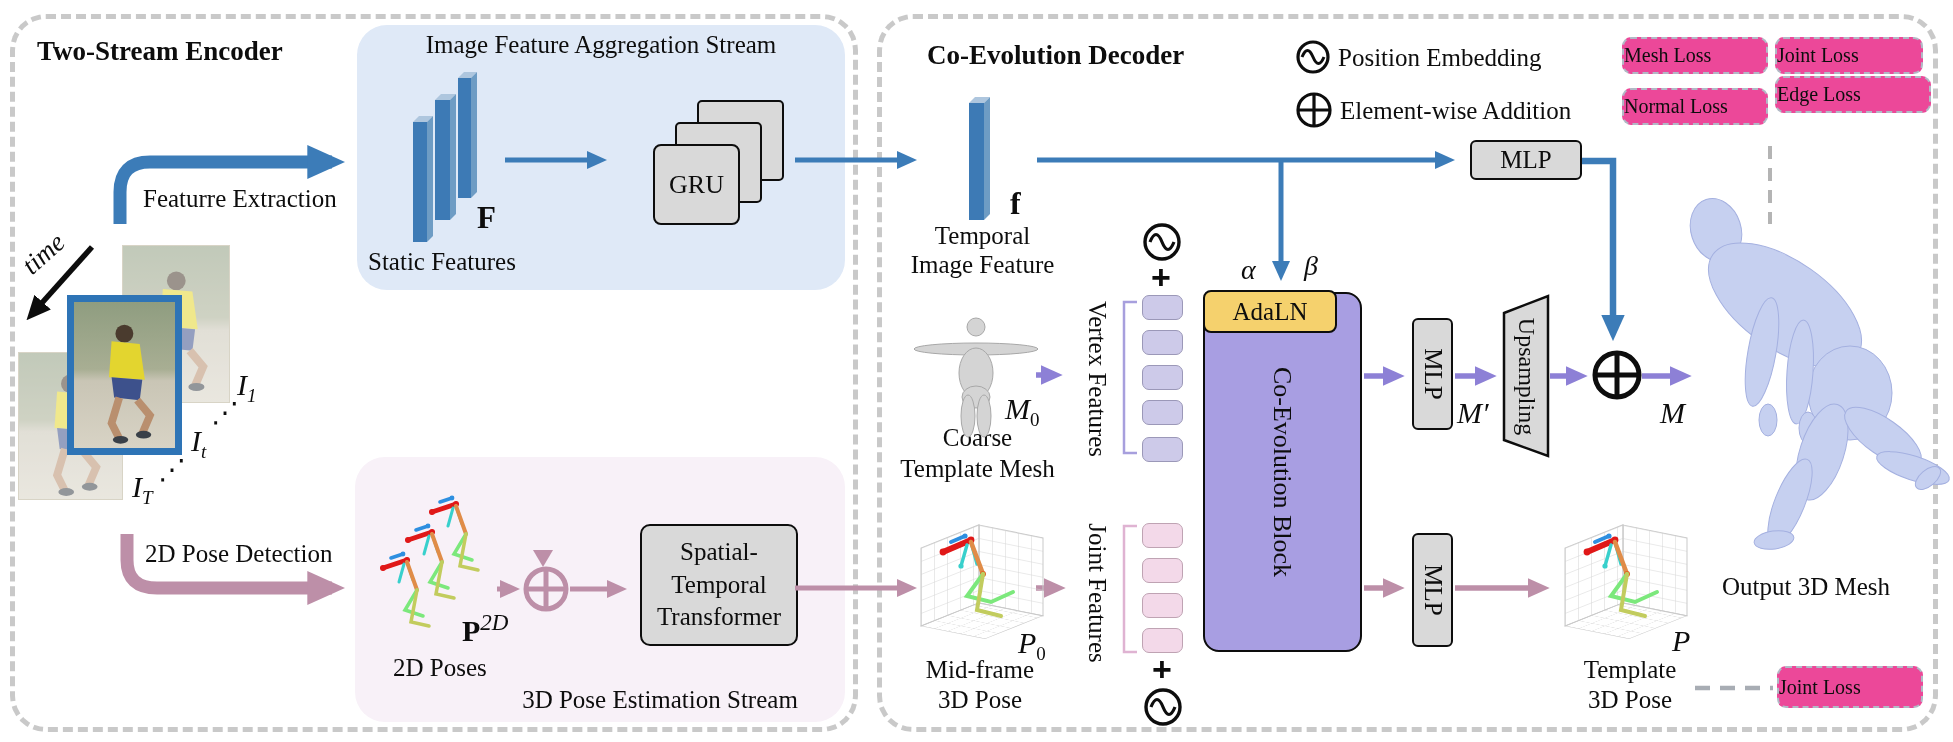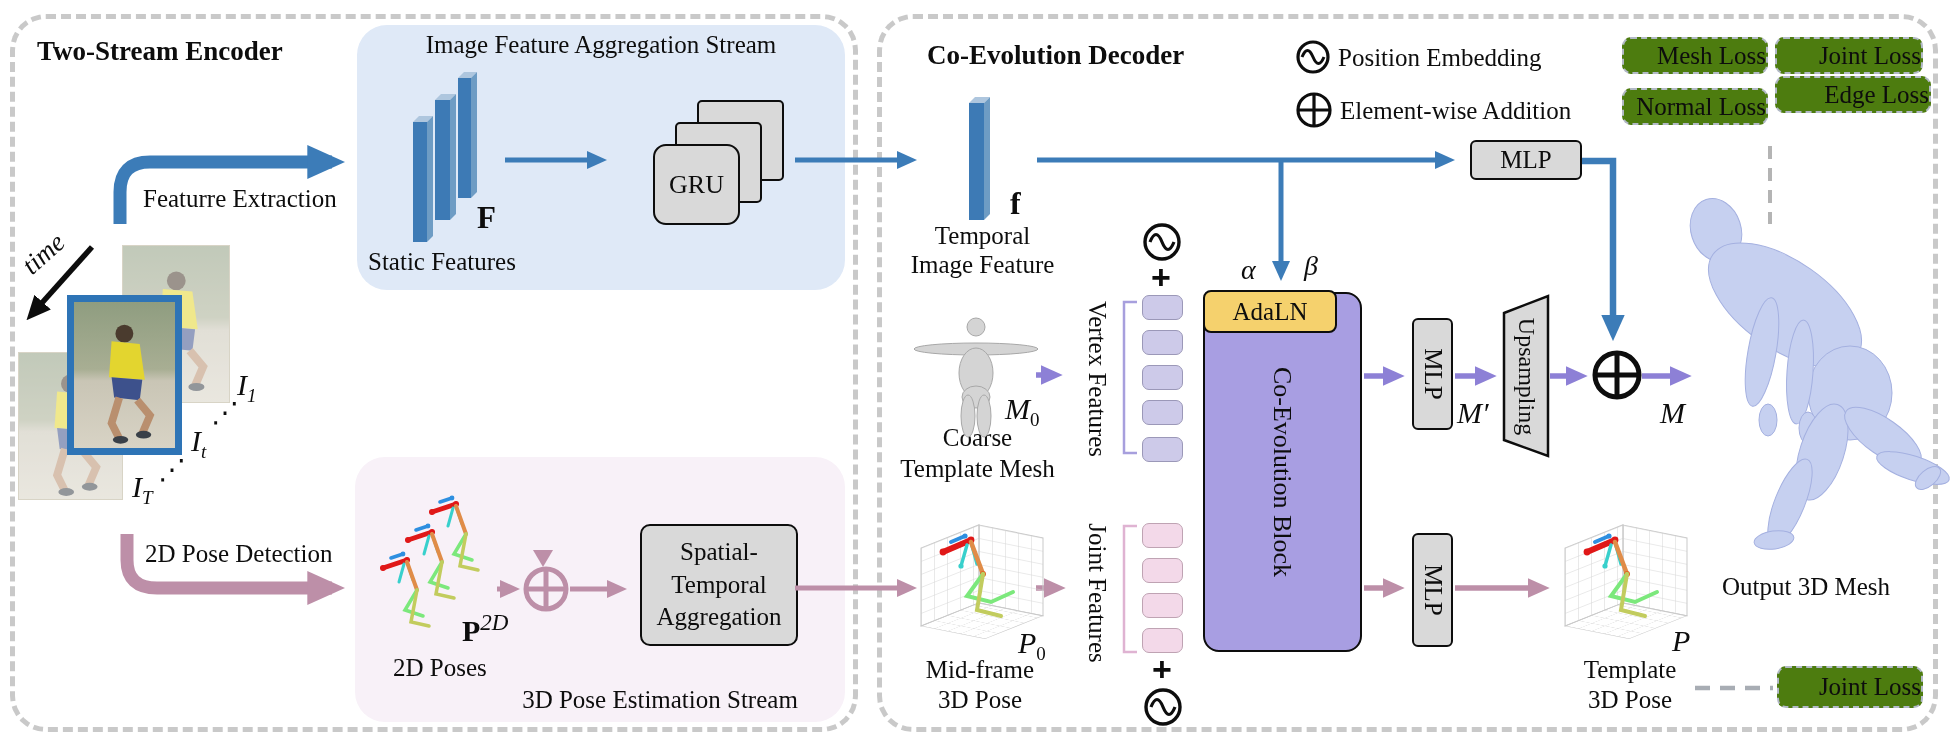--- a/index.html
+++ b/index.html
@@ -11,22 +11,22 @@
   .ctr{text-align:center}
   .bold{font-weight:700}
   .it{font-style:italic}
   .math{position:absolute;font-family:"Liberation Serif",serif;font-style:italic;font-size:30px;white-space:nowrap}
   .sb{font-size:19px;font-style:italic;vertical-align:-7px}
   .sp{font-size:23px;font-style:italic;vertical-align:11px}
   .dashedbox{position:absolute;border:5px dashed #c9c9c9;border-radius:36px}
   .stream{position:absolute;border-radius:30px}
   .gbox{position:absolute;background:#d9d9d9;border:2.5px solid #0d0d0d;display:flex;align-items:center;
         justify-content:center;font-family:"Liberation Serif",serif;font-size:25px;color:#0d0d0d;text-align:center}
-  .loss{position:absolute;background:#4d7c0f;border:2.5px dashed #b2b9c6;border-radius:9px;display:flex;
-        align-items:center;justify-content:flex-end;font-family:"Liberation Serif",serif;font-size:25px}
+  .loss{position:absolute;background:#ec4899;border:2.5px dashed #b2b9c6;border-radius:9px;display:flex;
+        align-items:center;justify-content:flex-start;font-family:"Liberation Serif",serif;font-size:20px}
   .tok{position:absolute;width:41px;height:25px;border-radius:7px}
   .tok.v{background:#cdcae9;border:1.5px solid #9b98b8}
   .tok.j{background:#f3d9e9;border:1.5px solid #bfa3b3}
   .rot90{transform:rotate(90deg)}
   .photo{position:absolute;border:1px solid #d8d4c6;background:linear-gradient(180deg,#8f9d80 0%,#a8ae93 46%,#c9c5b5 54%,#d8d3c5 100%)}
   .photo.faded::after{content:"";position:absolute;inset:0;background:rgba(255,255,255,.45)}
   .photo svg{position:absolute;left:12%;bottom:2%;width:76%;height:90%}
   .plus{position:absolute;font-family:"Liberation Sans",sans-serif;font-weight:700;font-size:34px;color:#0d0d0d}
   svg{display:block}
 </style>
@@ -264,32 +264,32 @@
   <div class="lbl" style="left:211px;top:396px;font-size:28px">⋰</div>
   <div class="math" style="left:191px;top:424px"><span>I</span><span class="sb">t</span></div>
   <div class="lbl" style="left:158px;top:453px;font-size:28px">⋰</div>
   <div class="math" style="left:132px;top:470px"><span>I</span><span class="sb">T</span></div>
 
   <div class="lbl bold" style="left:477px;top:200px;font-size:31px">F</div>
   <div class="lbl" style="left:368px;top:248px">Static Features</div>
 
   <div class="gbox" style="left:697px;top:100px;width:87px;height:81px;border-radius:5px"></div>
   <div class="gbox" style="left:675px;top:122px;width:87px;height:81px;border-radius:5px"></div>
-  <div class="gbox" style="left:653px;top:144px;width:87px;height:81px;border-radius:13px;font-size:26px">
+  <div class="gbox" style="left:653px;top:144px;width:87px;height:81px;border-radius:8px;font-size:26px">
       <span>GRU</span>
     </div>
 
   <div class="lbl" style="left:462px;top:610px"><span class="bold" style="font-size:30px">P</span><span class="sp">2D</span></div>
   <div class="lbl" style="left:393px;top:654px">2D Poses</div>
 
   <div class="gbox" style="left:640px;top:524px;width:158px;height:122px;border-radius:10px;line-height:1.3">
     <div>
       <div>Spatial-</div>
       <div>Temporal</div>
-      <div>Aggregation</div>
+      <div>Transformer</div>
     </div>
   </div>
 
   <div class="lbl bold" style="left:1010px;top:185px;font-size:32px">f</div>
   <div class="lbl ctr" style="left:905px;top:222px;width:155px">Temporal</div>
   <div class="lbl ctr" style="left:905px;top:251px;width:155px">Image Feature</div>
 
   <div class="lbl" style="left:1338px;top:44px">Position Embedding</div>
   <div class="lbl" style="left:1340px;top:97px">Element-wise Addition</div>
 

